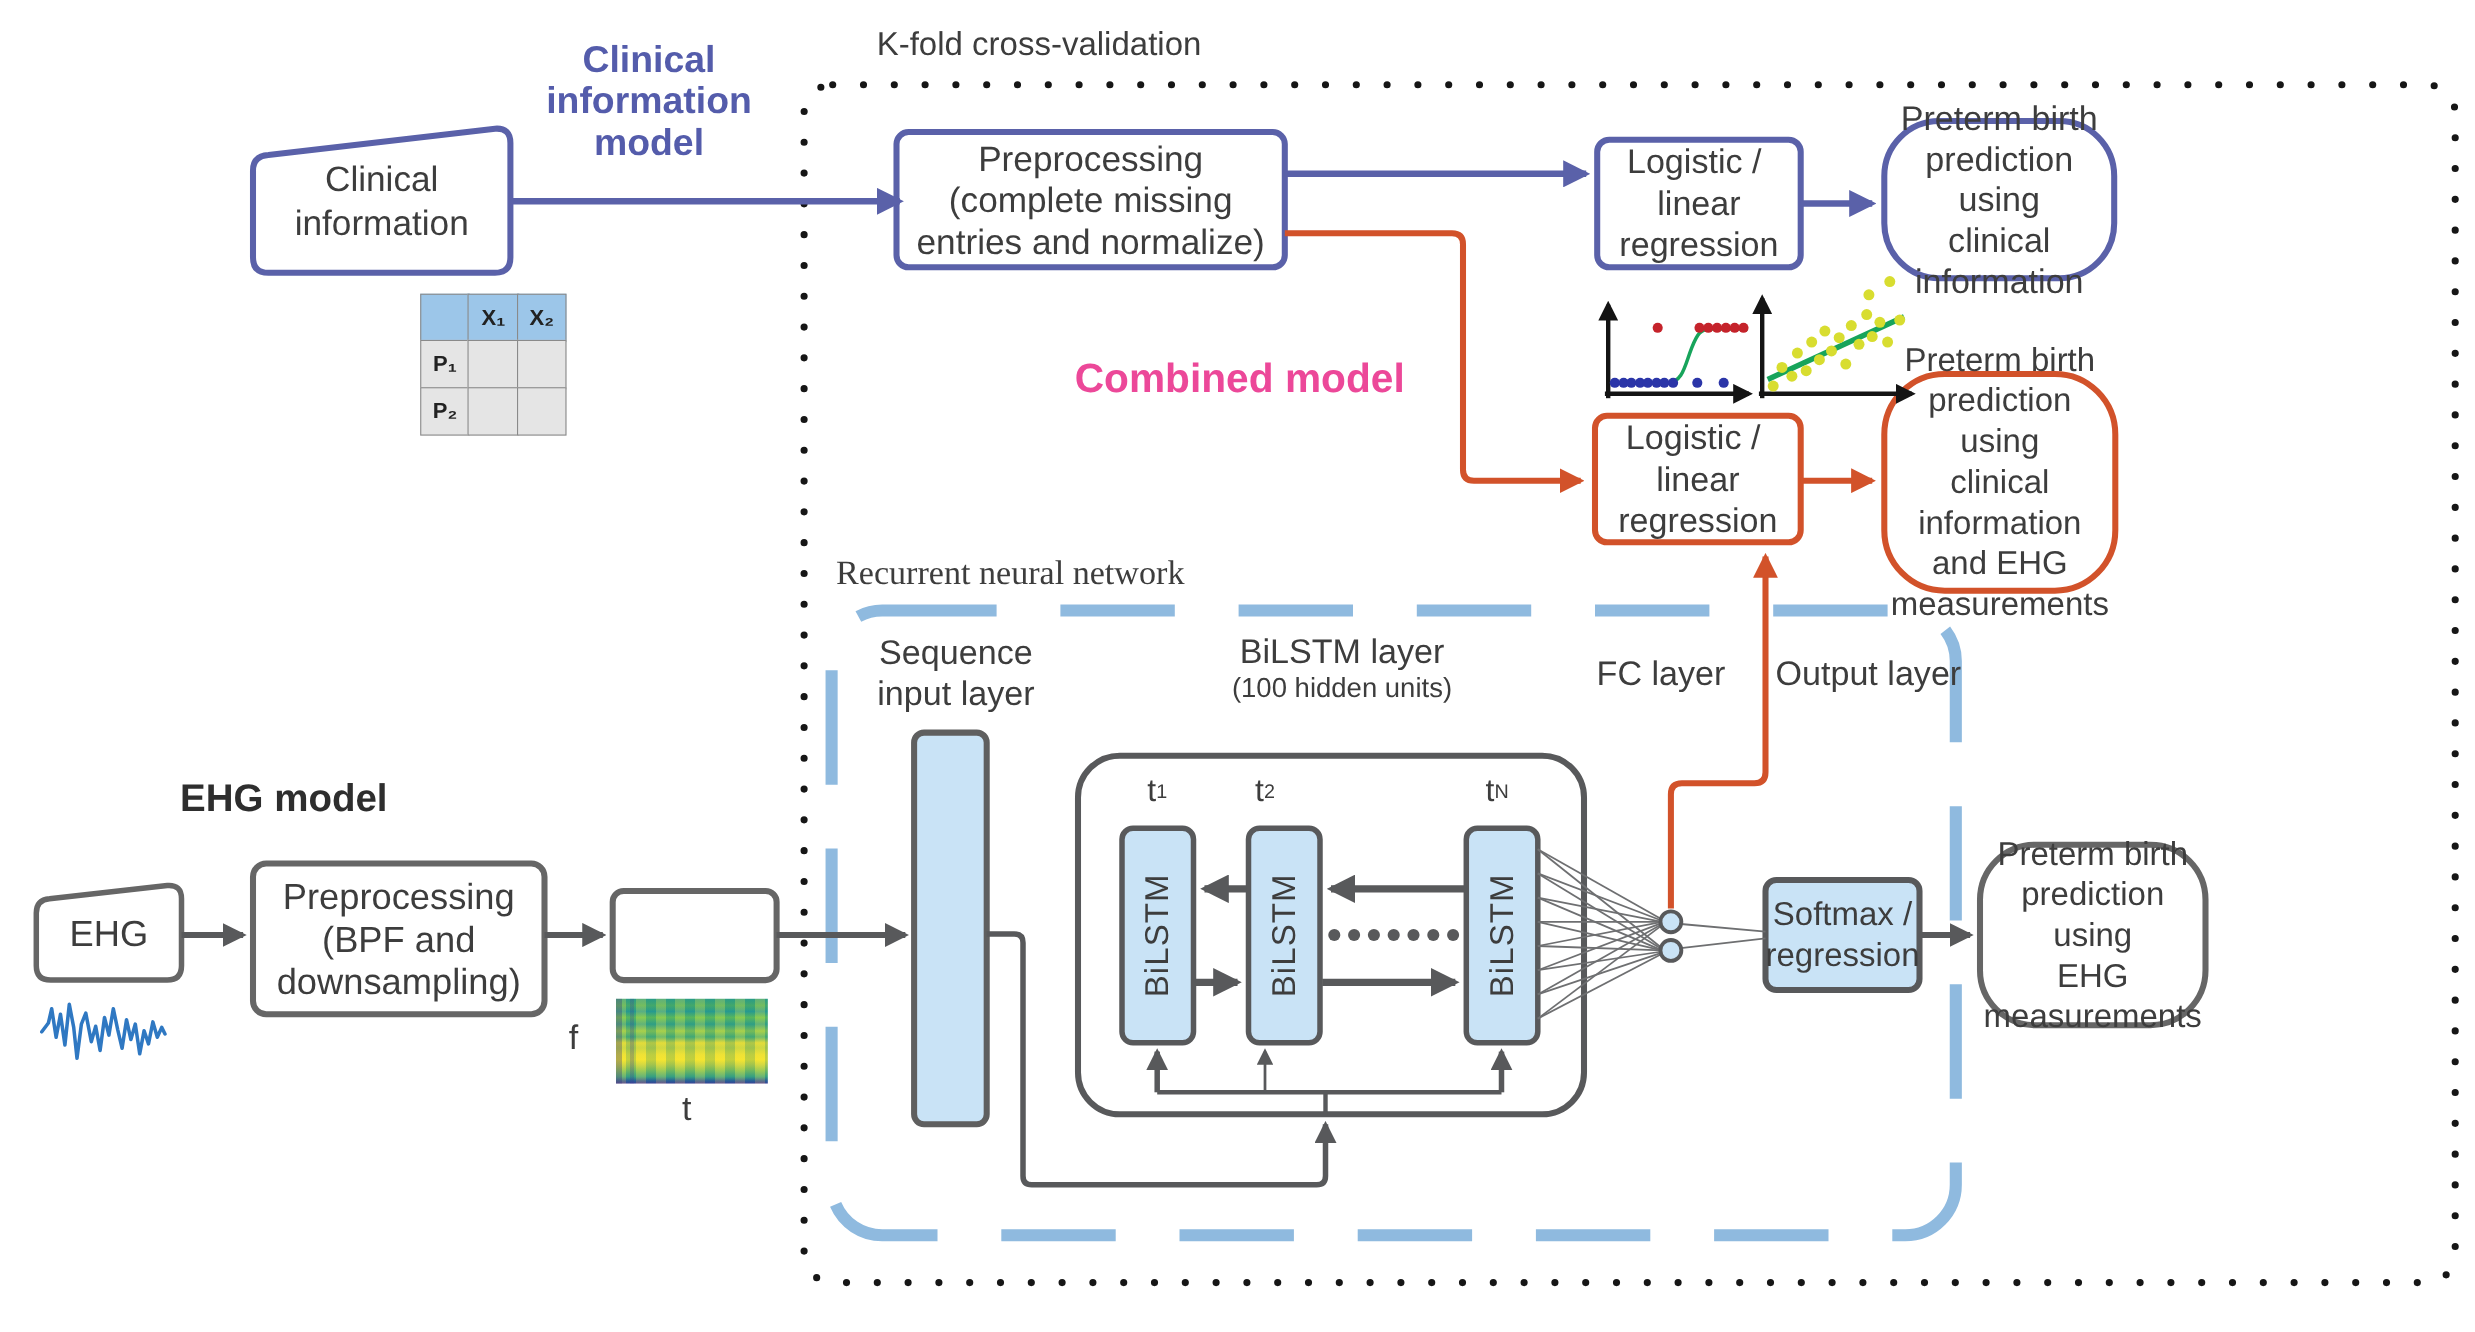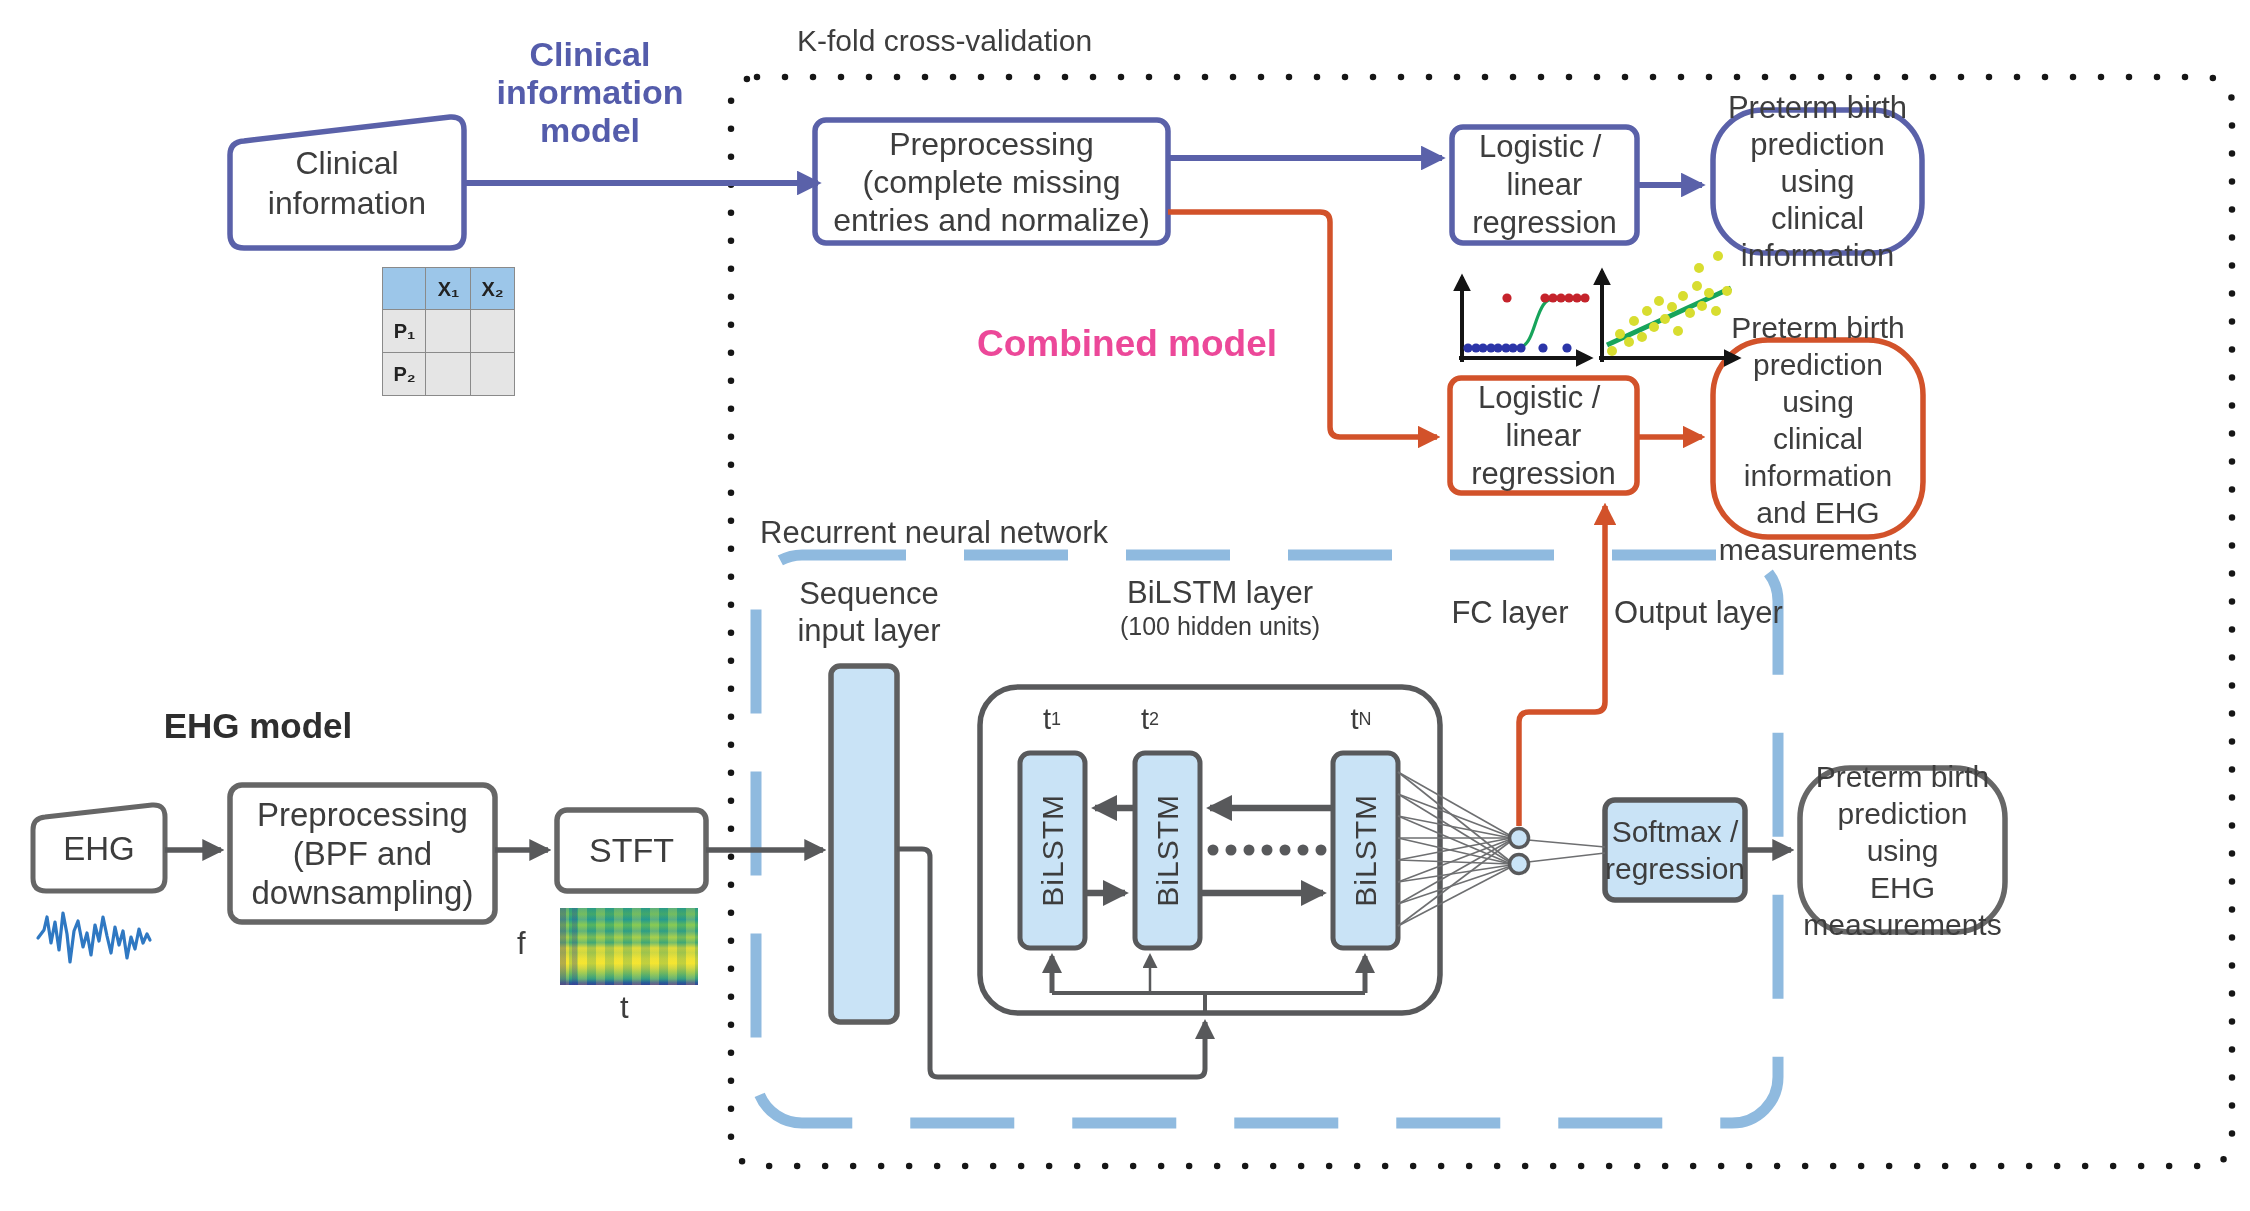--- a/index.html
+++ b/index.html
@@ -249,27 +249,26 @@
 measurements</div>
 
 <div class="txt boldT" style="left:127px;top:706px;width:190px;height:40px;font-size:35px;">EHG model</div>
 
 <div class="txt" style="left:33px;top:806px;width:132px;height:85px;font-size:33px;">EHG</div>
 
 <div class="txt" style="left:230px;top:785px;width:265px;height:137px;font-size:33px;line-height:39px;">Preprocessing
 (BPF and
 downsampling)</div>
 
-<div class="txt" style="left:557px;top:810px;width:149px;height:81px;font-size:34px;">STFT</div>
 
 <div class="spect"></div>
 <div class="lbl" style="left:517px;top:926px;font-size:31px;">f</div>
 <div class="lbl" style="left:620px;top:990px;font-size:31px;">t</div>
 
-<div class="lbl" style="left:760px;top:515px;font-size:31px;">Recurrent neural network</div>
+<div class="lbl" style="left:760px;top:503px;font-size:31px;font-family:Liberation Serif, serif;">Recurrent neural network</div>
 
 <div class="txt" style="left:789px;top:574px;width:160px;height:76px;font-size:31px;line-height:37px;">Sequence
 input layer</div>
 
 <div class="txt" style="left:1100px;top:575px;width:240px;height:36px;font-size:31px;">BiLSTM layer</div>
 <div class="txt" style="left:1100px;top:611px;width:240px;height:30px;font-size:25px;">(100 hidden units)</div>
 
 <div class="txt" style="left:1445px;top:595px;width:130px;height:36px;font-size:31px;">FC layer</div>
 <div class="txt" style="left:1606px;top:595px;width:185px;height:36px;font-size:31px;">Output layer</div>
 

